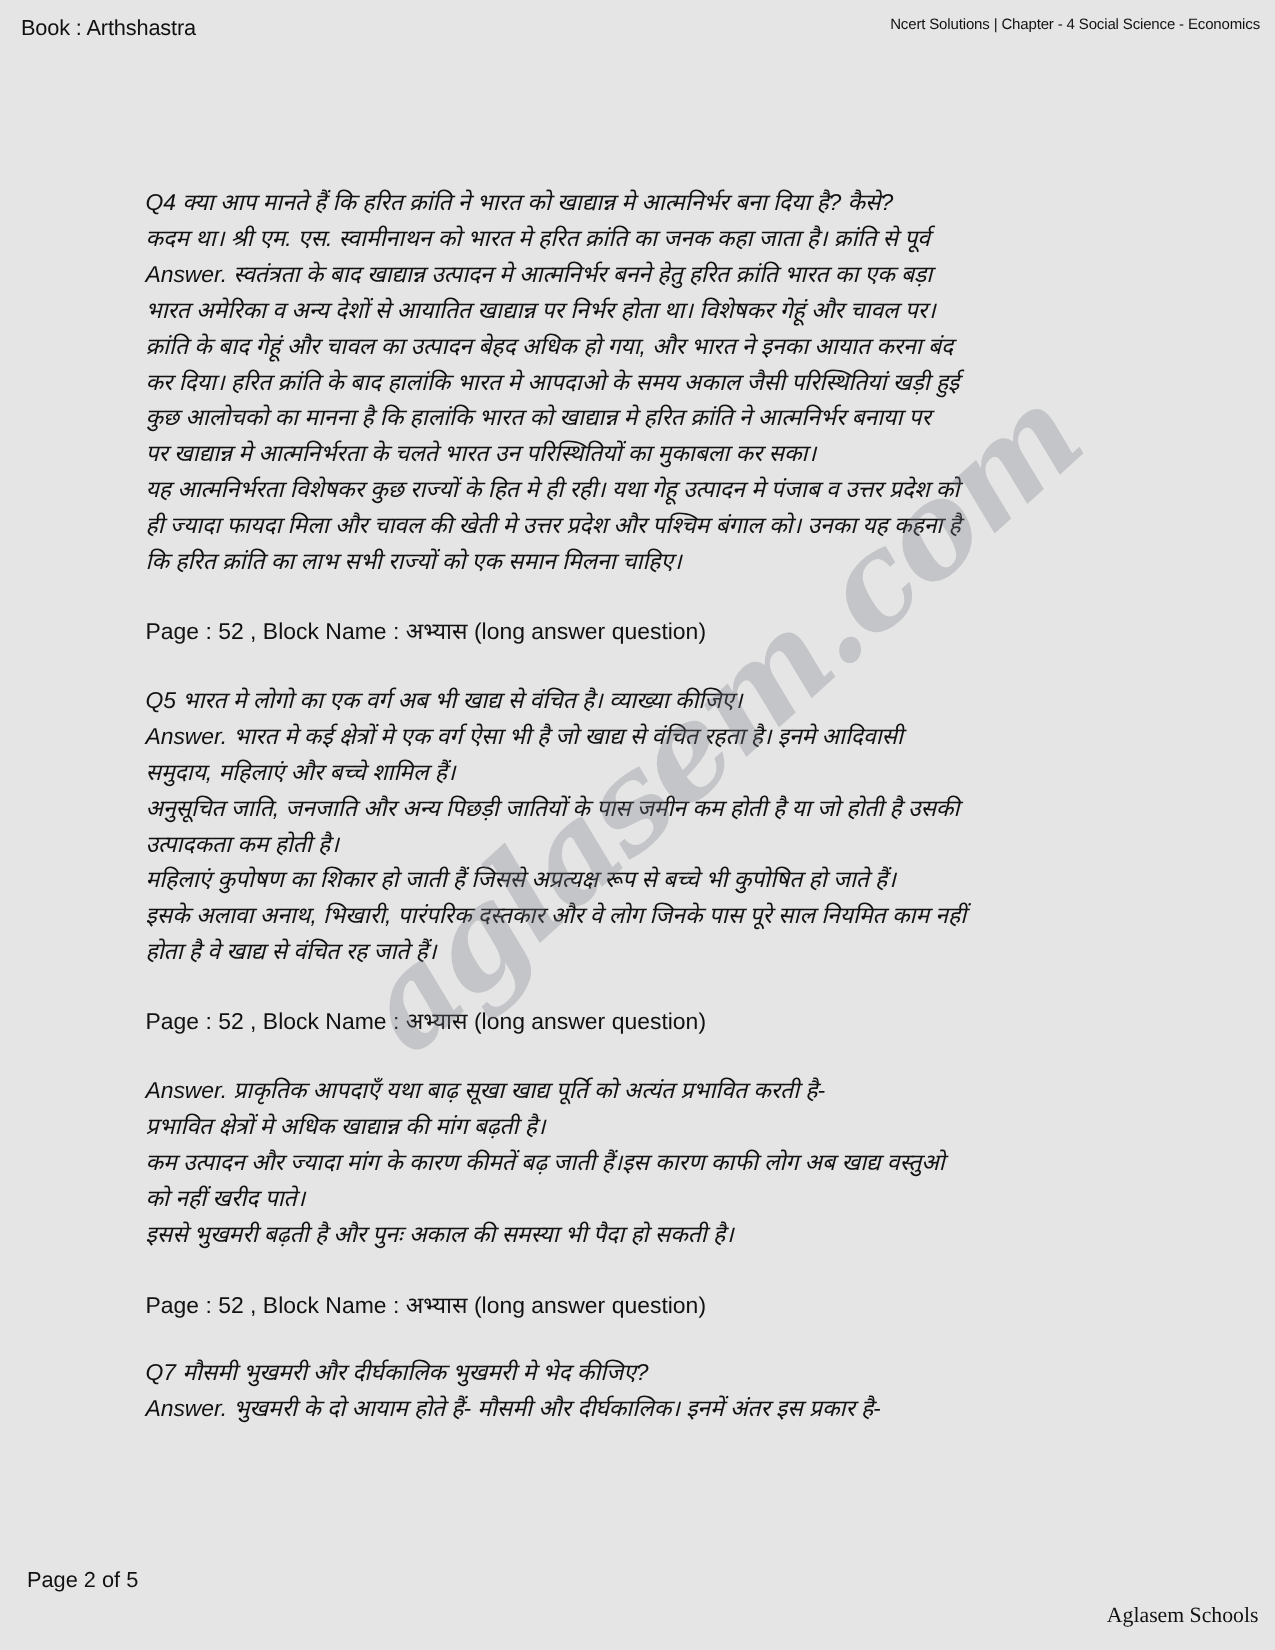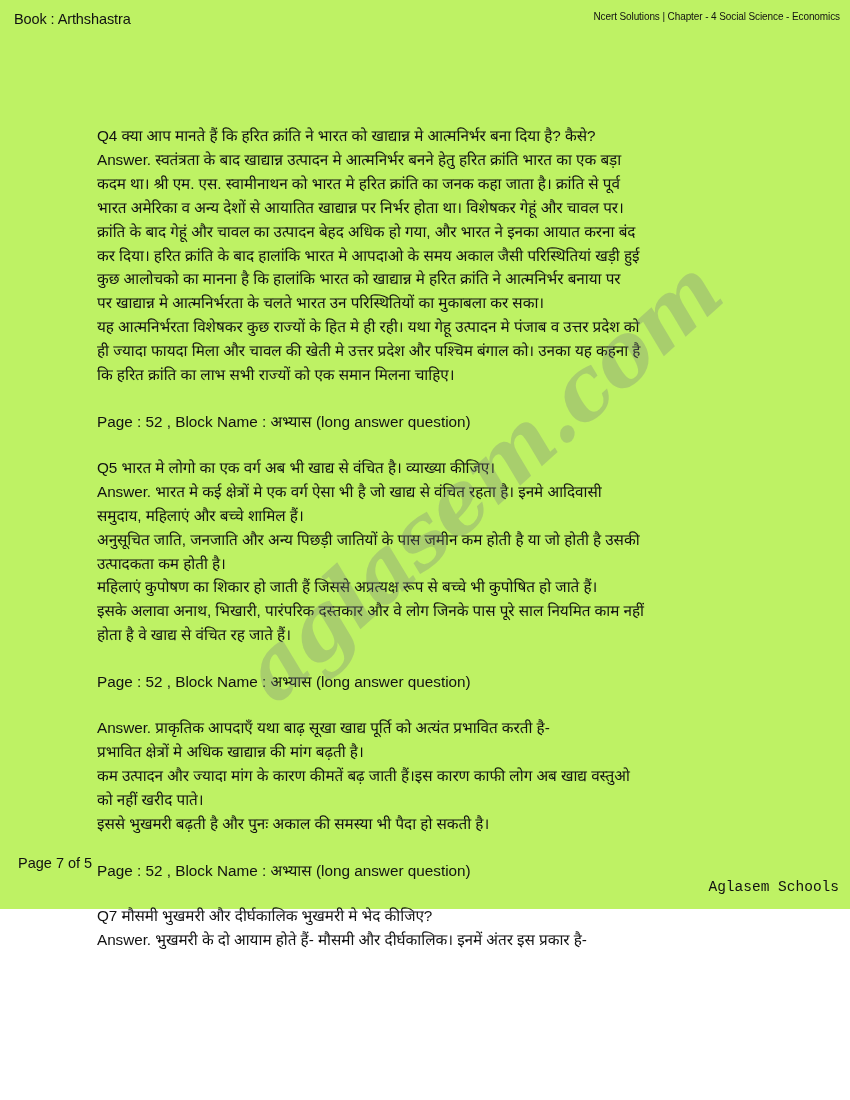--- a/index.html
+++ b/index.html
@@ -15,22 +15,22 @@
     overflow: hidden;
     font-family: "DejaVu Sans", sans-serif;
     color: #1a1a1a;
     -webkit-font-smoothing: none;
   }
 
   .page {
     position: absolute;
     inset: 0;
     width: 850px;
-    height: 909px;
-    background: #bef264;
+    height: 1100px;
+    background: #e5e5e5;
   }
 
   
   .page-header {
     position: absolute;
     top: 11px;
     left: 0;
     width: 850px;
     height: 26px;
   }
@@ -87,20 +87,21 @@
     z-index: 2;
   }
 
   .txtline {
     font-family: "Liberation Sans", "DejaVu Sans", sans-serif;
     font-size: 15.3px;
     line-height: 23.9px;
     color: #111111;
     white-space: nowrap;
     letter-spacing: -0.05px;
+    font-style: italic;
   }
 
   .block { margin: 0; padding: 0; }
 
   .gap-sep    { height: 23px; }
   .gap-after  { height: 22px; }
 
   .sep-line {
     font-family: "Liberation Sans", "DejaVu Sans", sans-serif;
     font-size: 15.3px;
@@ -123,21 +124,21 @@
     bottom: 24px;
     font-family: "Liberation Sans", sans-serif;
     font-size: 14.5px;
     color: #111111;
     white-space: nowrap;
   }
   .ftr-right {
     position: absolute;
     right: 11px;
     bottom: 0px;
-    font-family: Liberation Mono, monospace;
+    font-family: Liberation Serif, serif;
     font-size: 14.5px;
     color: #111111;
     white-space: nowrap;
   }
 </style>
 </head>
 <body>
 
 <div class="page">
 
@@ -145,22 +146,22 @@
     <div class="hdr-left">Book : Arthshastra</div>
     <div class="hdr-right">Ncert Solutions | Chapter - 4 Social Science -  Economics</div>
   </div>
 
   <div class="watermark">aglasem.com</div>
 
   <div class="content">
 
     <div class="block">
       <div class="txtline">Q4 क्या आप मानते हैं कि हरित क्रांति ने भारत को खाद्यान्न मे आत्मनिर्भर बना दिया है? कैसे?</div>
+      <div class="txtline">कदम था। श्री एम. एस. स्वामीनाथन को भारत मे हरित क्रांति का जनक कहा जाता है। क्रांति से पूर्व</div>
       <div class="txtline">Answer. स्वतंत्रता के बाद खाद्यान्न उत्पादन मे आत्मनिर्भर बनने हेतु हरित क्रांति भारत का एक बड़ा</div>
-      <div class="txtline">कदम था। श्री एम. एस. स्वामीनाथन को भारत मे हरित क्रांति का जनक कहा जाता है। क्रांति से पूर्व</div>
       <div class="txtline">भारत अमेरिका व अन्य देशों से आयातित खाद्यान्न पर निर्भर होता था। विशेषकर गेहूं और चावल पर।</div>
       <div class="txtline">क्रांति के बाद गेहूं और चावल का उत्पादन बेहद अधिक हो गया, और भारत ने इनका आयात करना बंद</div>
       <div class="txtline">कर दिया। हरित क्रांति के बाद हालांकि भारत मे आपदाओ के समय अकाल जैसी परिस्थितियां खड़ी हुई</div>
       <div class="txtline">कुछ आलोचको का मानना है कि हालांकि भारत को खाद्यान्न मे हरित क्रांति ने आत्मनिर्भर बनाया पर</div>
       <div class="txtline">पर खाद्यान्न मे आत्मनिर्भरता के चलते भारत उन परिस्थितियों का मुकाबला कर सका।</div>
       <div class="txtline">यह आत्मनिर्भरता विशेषकर कुछ राज्यों के हित मे ही रही। यथा गेहू उत्पादन मे पंजाब व उत्तर प्रदेश को</div>
       <div class="txtline">ही ज्यादा फायदा मिला और चावल की खेती मे उत्तर प्रदेश और पश्चिम बंगाल को। उनका यह कहना है</div>
       <div class="txtline">कि हरित क्रांति का लाभ सभी राज्यों को एक समान मिलना चाहिए।</div>
     </div>
 
@@ -202,17 +203,17 @@
     <div class="gap-after"></div>
 
     <div class="block">
       <div class="txtline">Q7 मौसमी भुखमरी और दीर्घकालिक भुखमरी मे भेद कीजिए?</div>
       <div class="txtline">Answer. भुखमरी के दो आयाम होते हैं- मौसमी और दीर्घकालिक। इनमें अंतर इस प्रकार है-</div>
     </div>
 
   </div>
 
   <div class="page-footer">
-    <div class="ftr-left">Page 7 of 5</div>
+    <div class="ftr-left">Page 2 of 5</div>
     <div class="ftr-right">Aglasem Schools</div>
   </div>
 
 </div>
 
 </body></html>

